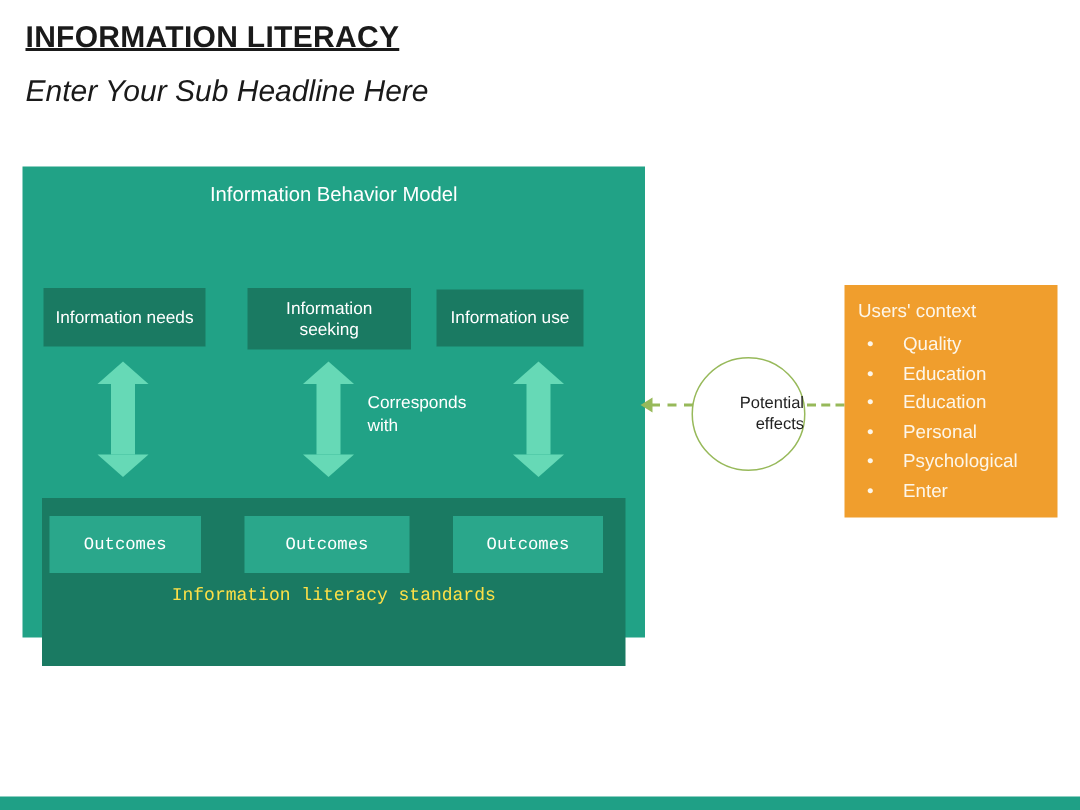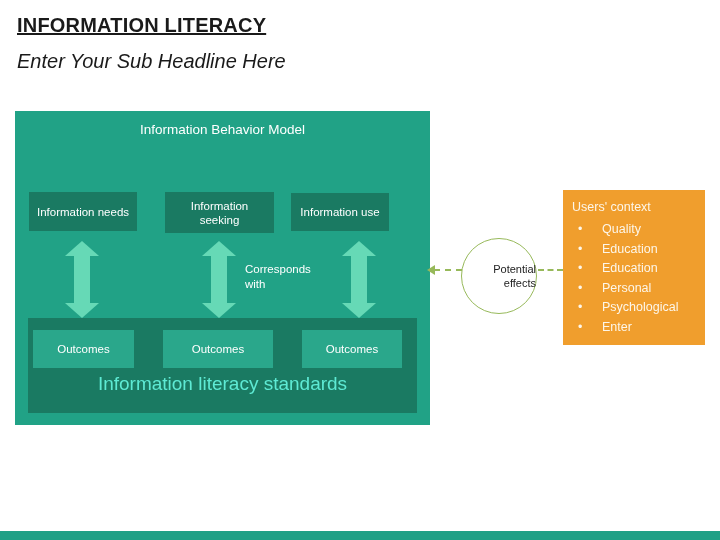--- a/index.html
+++ b/index.html
@@ -24,27 +24,27 @@
   .varrow .head{width:0;height:0;border-left:17px solid transparent;border-right:17px solid transparent;}
   .varrow .head.up{border-bottom:15px solid var(--mint);}
   .varrow .head.down{border-top:15px solid var(--mint);}
   .varrow .shaft{width:16px;flex:1;background:var(--mint);}
   .arr1{left:50px;top:130px;}
   .arr2{left:187px;top:130px;}
   .arr3{left:327px;top:130px;}
 
   .corresponds{position:absolute;left:230px;top:151px;width:90px;text-align:left;color:#fff;font-size:11.5px;line-height:15px;}
 
-  .standards-box{position:absolute;left:13px;top:207px;width:389px;height:95px;background:var(--dark-green);}
+  .standards-box{position:absolute;left:13px;top:221px;width:389px;height:112px;background:var(--dark-green);font-family:Liberation Mono, monospace;}
   .outcome{position:absolute;top:12px;height:38px;background:var(--outcome-green);color:#fff;font-size:11.5px;
            display:flex;align-items:center;justify-content:center;}
   .out1{left:5px;width:101px;}
   .out2{left:135px;width:110px;}
   .out3{left:274px;width:100px;}
-  .standards-title{position:absolute;left:0;top:56px;width:100%;text-align:center;color:#5eead4;font-size:19px;line-height:19px;}
+  .standards-title{position:absolute;left:0;top:56px;width:100%;text-align:center;color:#fde047;font-size:12px;line-height:19px;}
 
   
   .dash{position:absolute;border-top:2px dashed var(--olive);height:0;}
   .dash-left{left:434px;top:269px;width:28px;}
   .dash-right{left:538px;top:269px;width:25px;}
   .arrowhead-left{position:absolute;left:427px;top:265px;width:0;height:0;
     border-top:5px solid transparent;border-bottom:5px solid transparent;border-right:8px solid var(--olive);}
   .effects-circle{position:absolute;left:461px;top:238px;width:76px;height:76px;border-radius:50%;
     background:#fff;border:1.5px solid var(--olive);box-sizing:border-box;
     display:flex;flex-direction:column;align-items:flex-end;justify-content:center;

